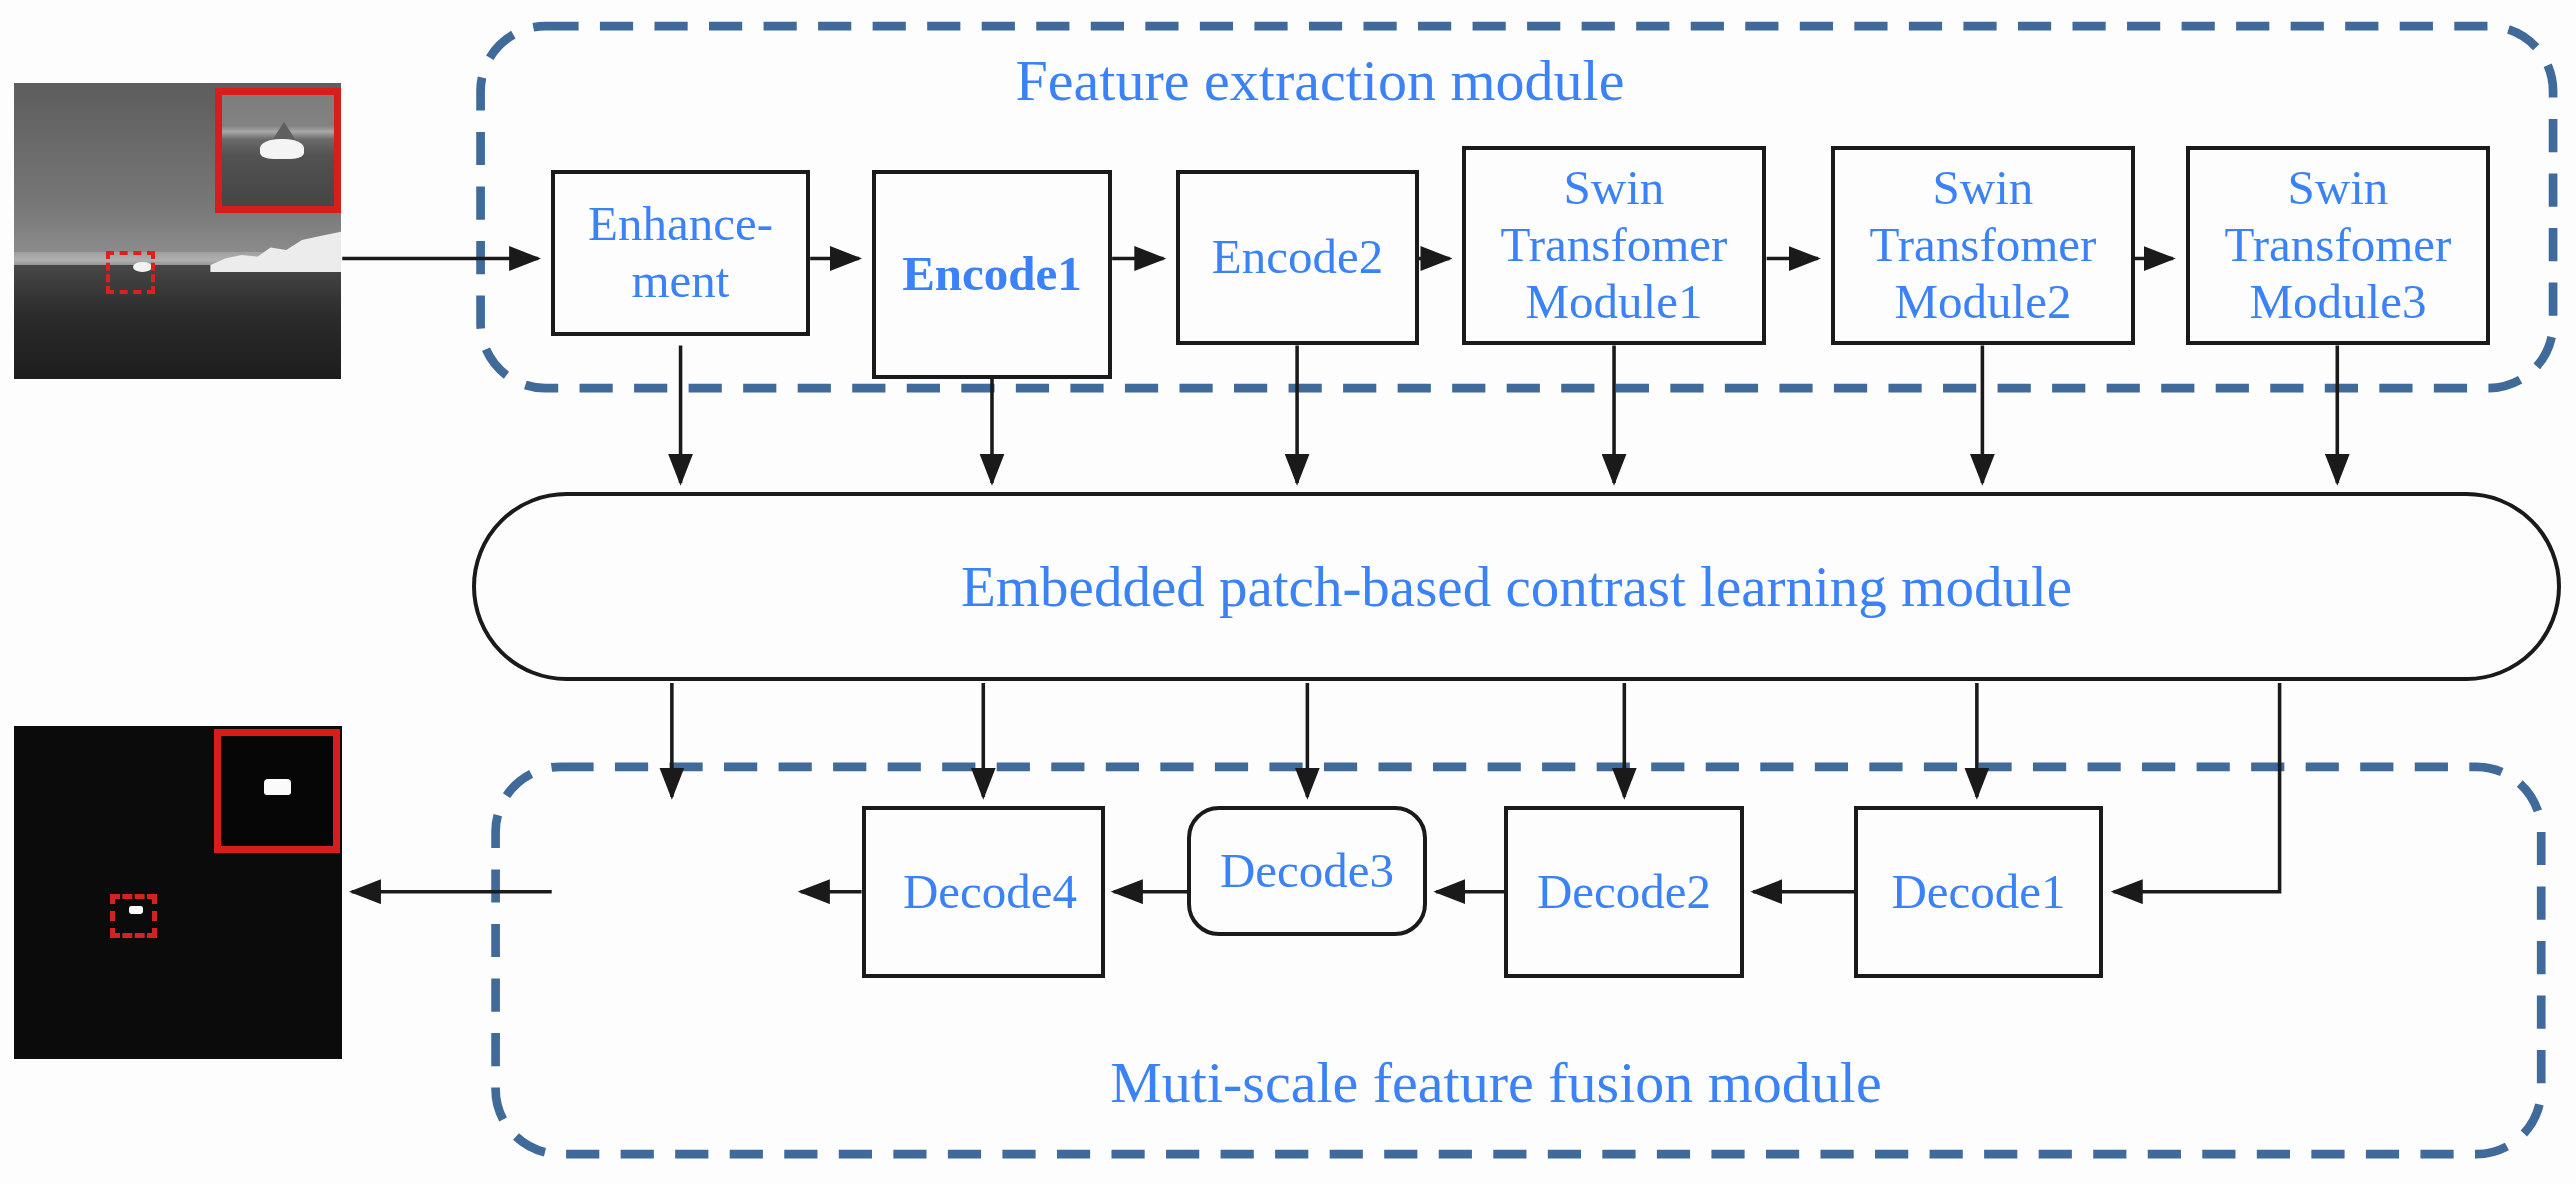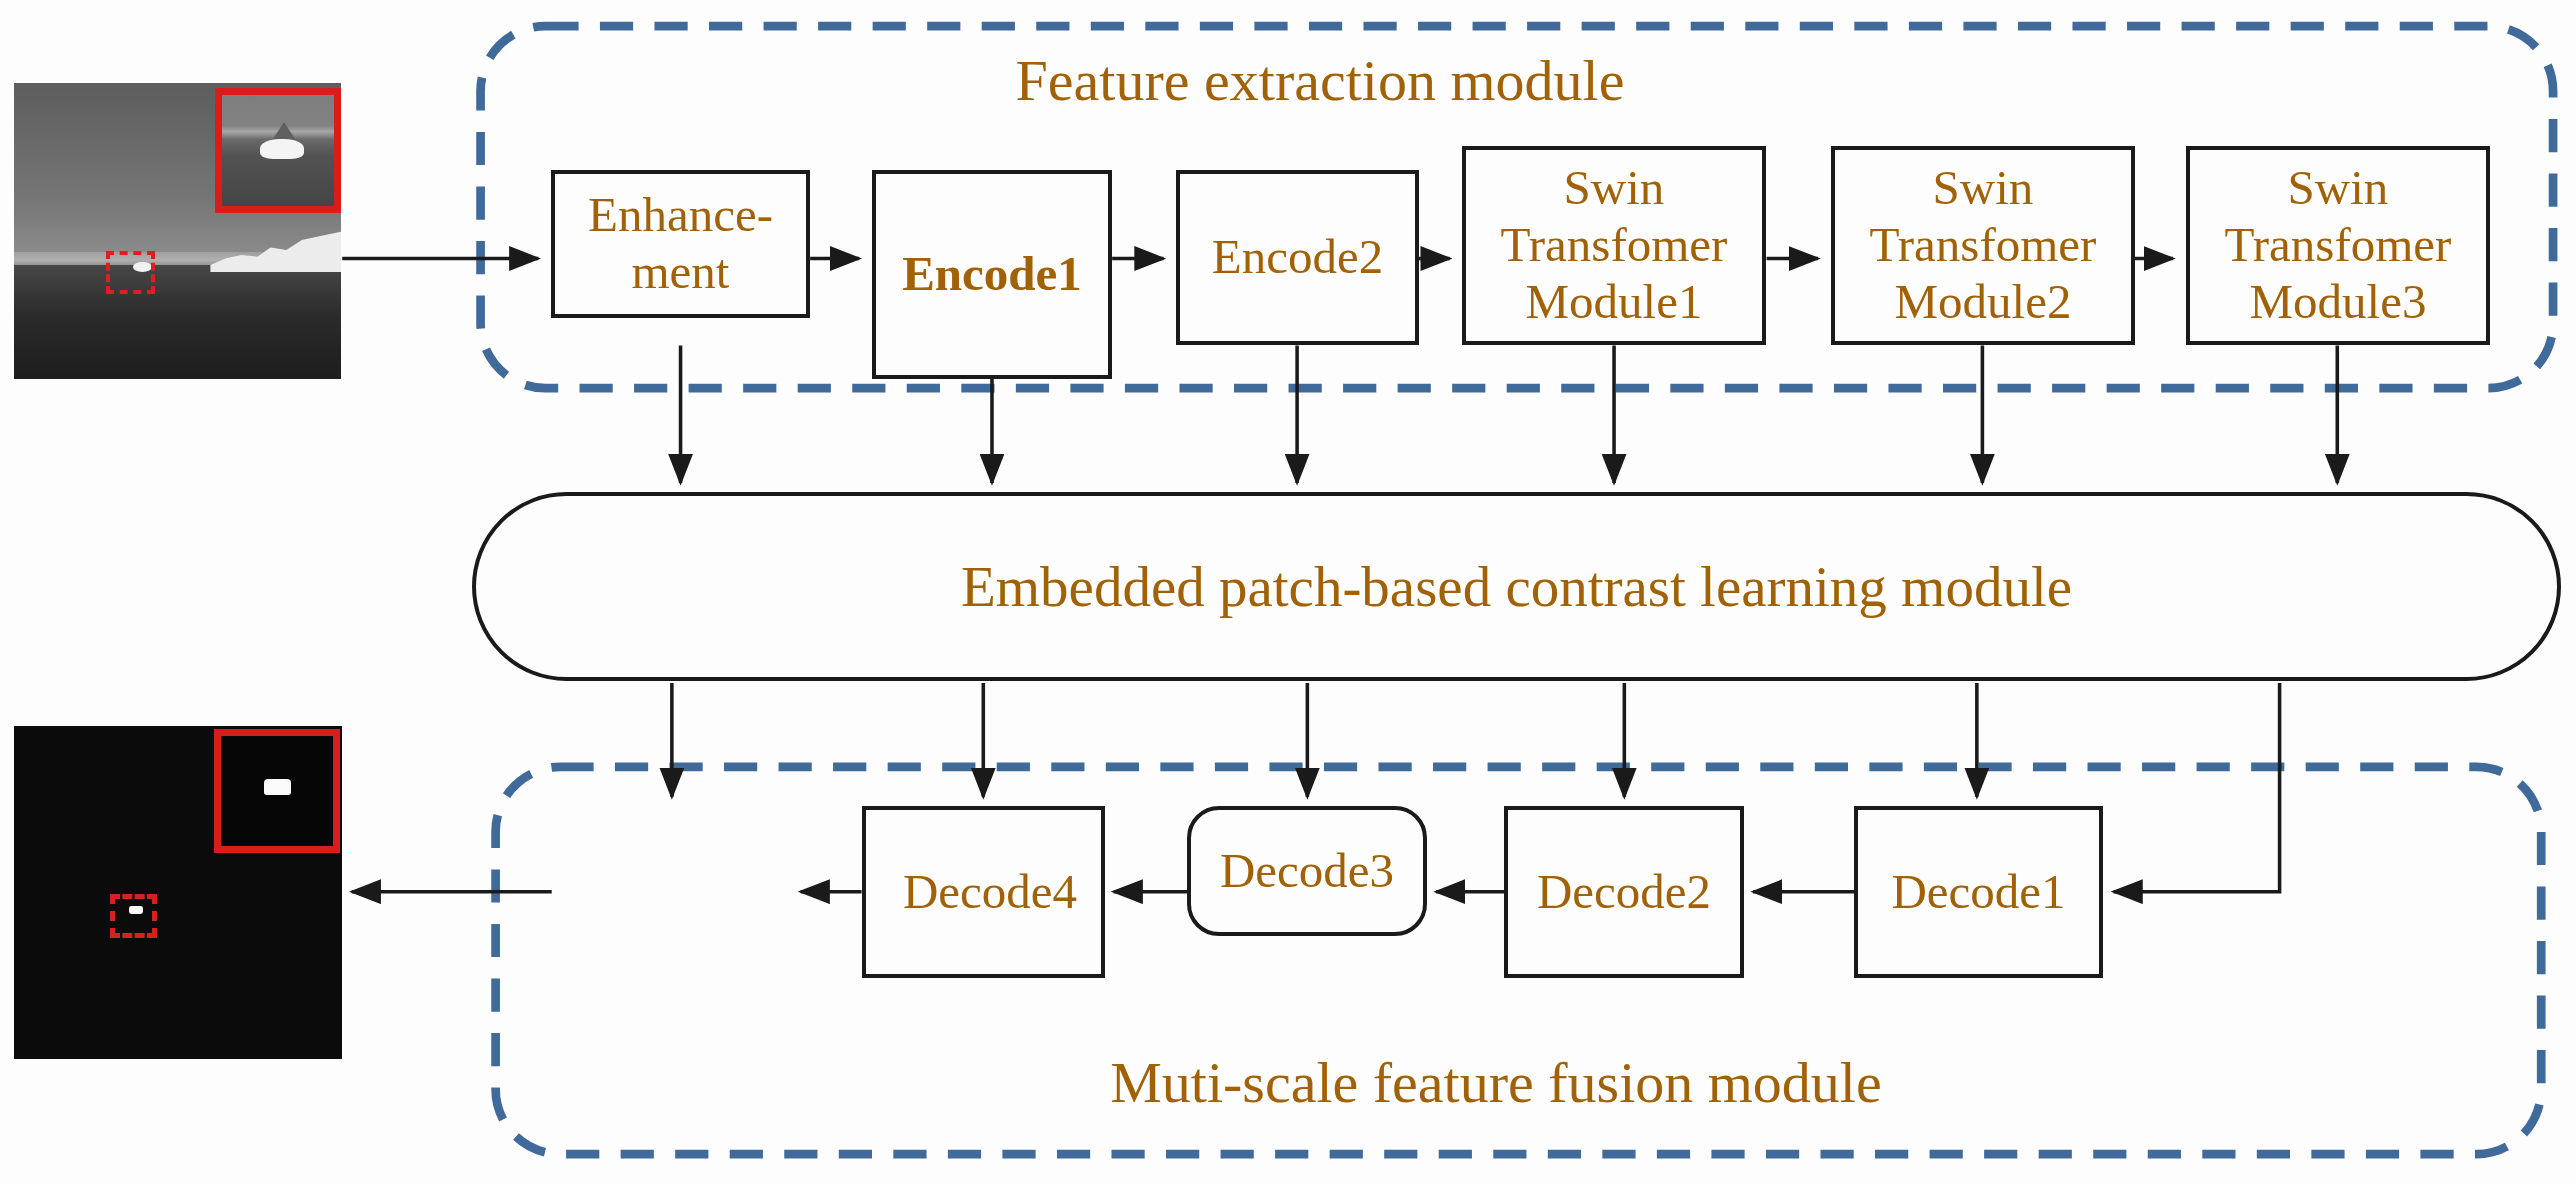--- a/index.html
+++ b/index.html
@@ -1,21 +1,21 @@
 <!DOCTYPE html>
 <html style="font-size:12.6px"><head>
 <meta charset="utf-8">
 <style>
   html,body{margin:0;padding:0;background:#ffffff;}
   #canvas{
     position:relative;
     width:2576px;height:1185px;
     background:#fdfdfd;
     font-family:"Liberation Serif","DejaVu Serif",serif;
-    color:#a16207;
+    color:#3b82f6;
     overflow:hidden;
   }
   #wires{position:absolute;left:0;top:0;z-index:1;}
   .module-title{
     position:absolute;z-index:3;
     font-size:58px;line-height:1.1;text-align:center;
     white-space:nowrap;
   }
   .node-box{
     position:absolute;z-index:2;
@@ -114,21 +114,21 @@
     <line x1="1502" y1="1128" x2="1409" y2="1128" stroke="#1a1a1a" stroke-width="4.5" marker-end="url(#ah)"></line>
     <line x1="1090" y1="1128" x2="1013" y2="1128" stroke="#1a1a1a" stroke-width="4.5" marker-end="url(#ah)"></line>
 
     <line x1="698" y1="1128" x2="445" y2="1128" stroke="#1a1a1a" stroke-width="4.5" marker-end="url(#ah)"></line>
   </svg>
 
   <div class="module-title" style="left:917px;top:49px;width:806px;">Feature extraction module</div>
 
   <div class="module-title" style="left:1089px;top:1051px;width:814px;">Muti-scale feature fusion module</div>
 
-  <div class="node-box" style="left:551px;top:170px;width:259px;height:148px;text-align:center;">Enhance-
+  <div class="node-box" style="left:551px;top:170px;width:259px;height:166px;text-align:center;">Enhance-
 ment</div>
   <div class="node-box" style="left:872px;top:170px;width:240px;height:209px;font-weight:bold;">Encode1</div>
   <div class="node-box" style="left:1176px;top:170px;width:243px;height:175px;text-align:right;">Encode2</div>
   <div class="node-box" style="left:1462px;top:146px;width:304px;height:199px;">Swin
 Transfomer
 Module1</div>
   <div class="node-box" style="left:1831px;top:146px;width:304px;height:199px;">Swin
 Transfomer
 Module2</div>
   <div class="node-box" style="left:2186px;top:146px;width:304px;height:199px;">Swin

